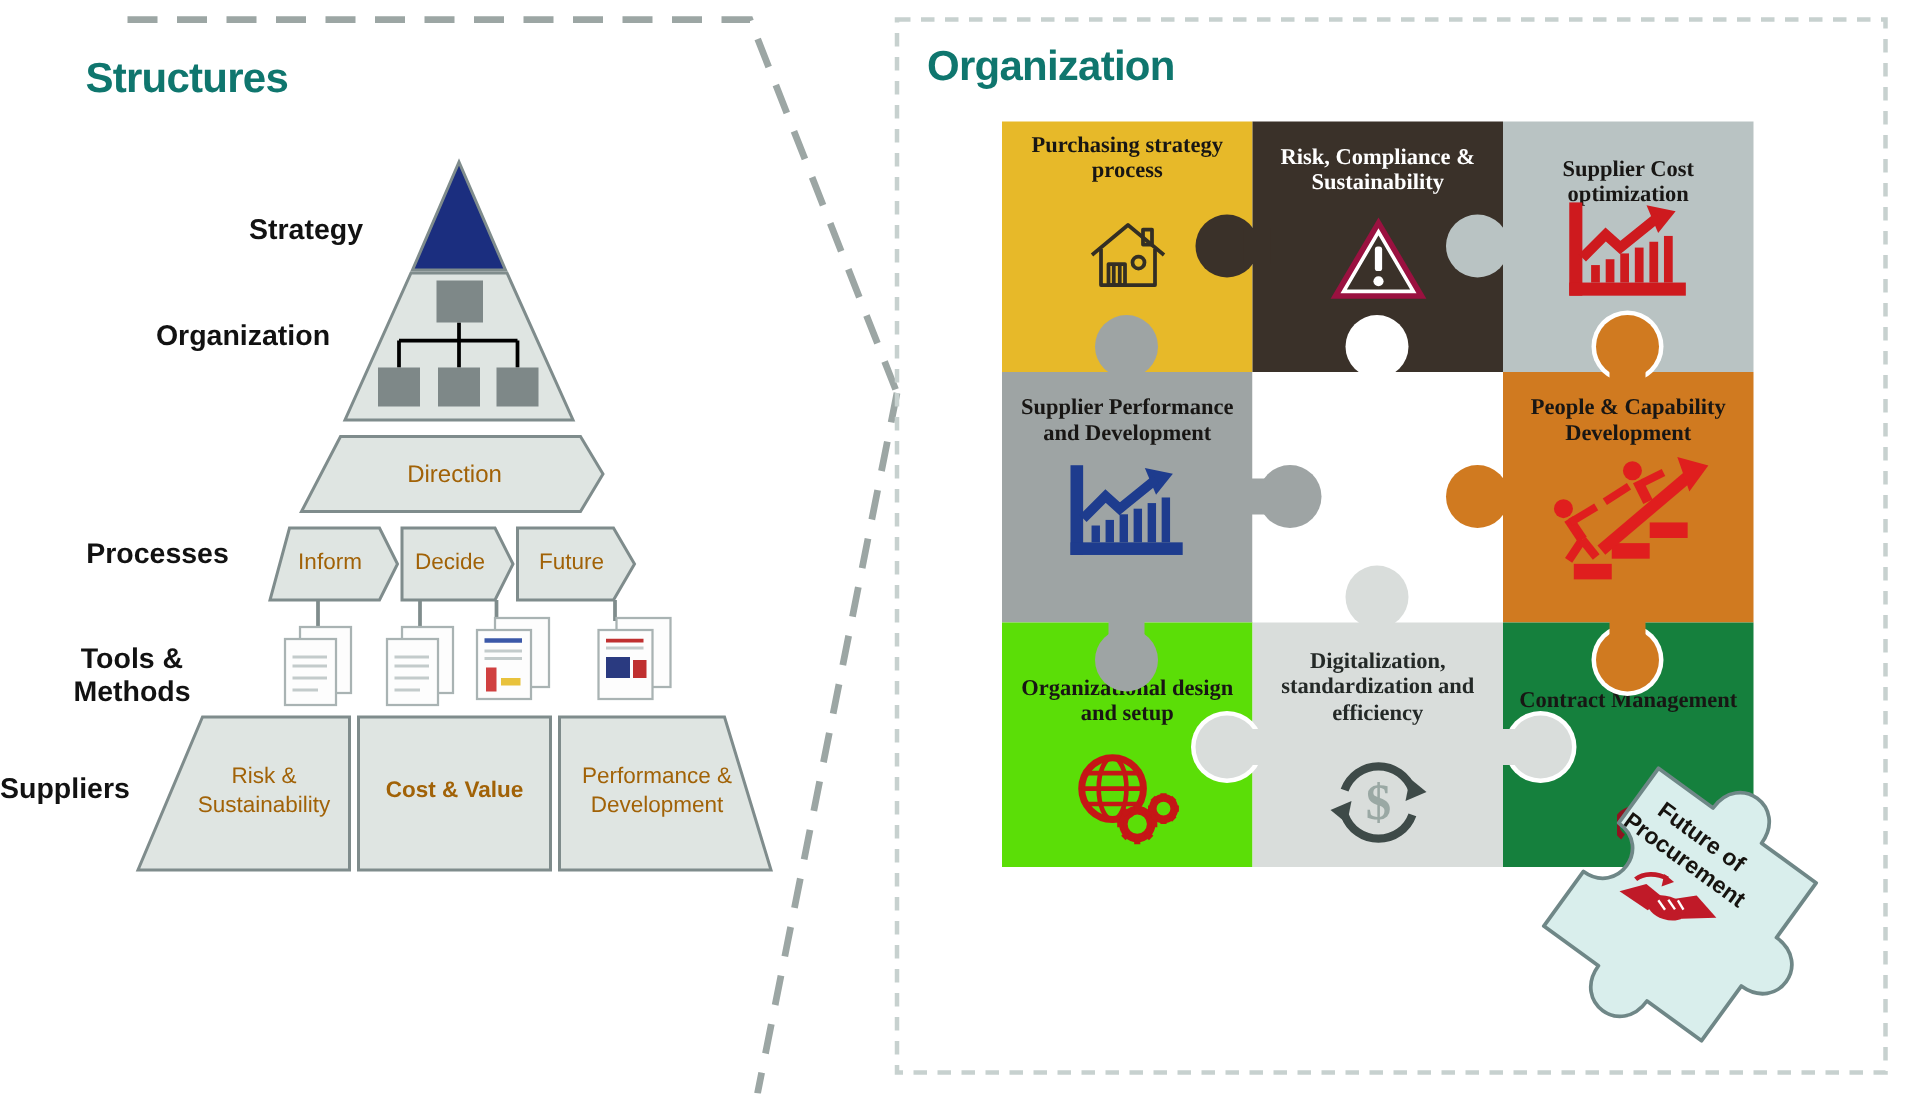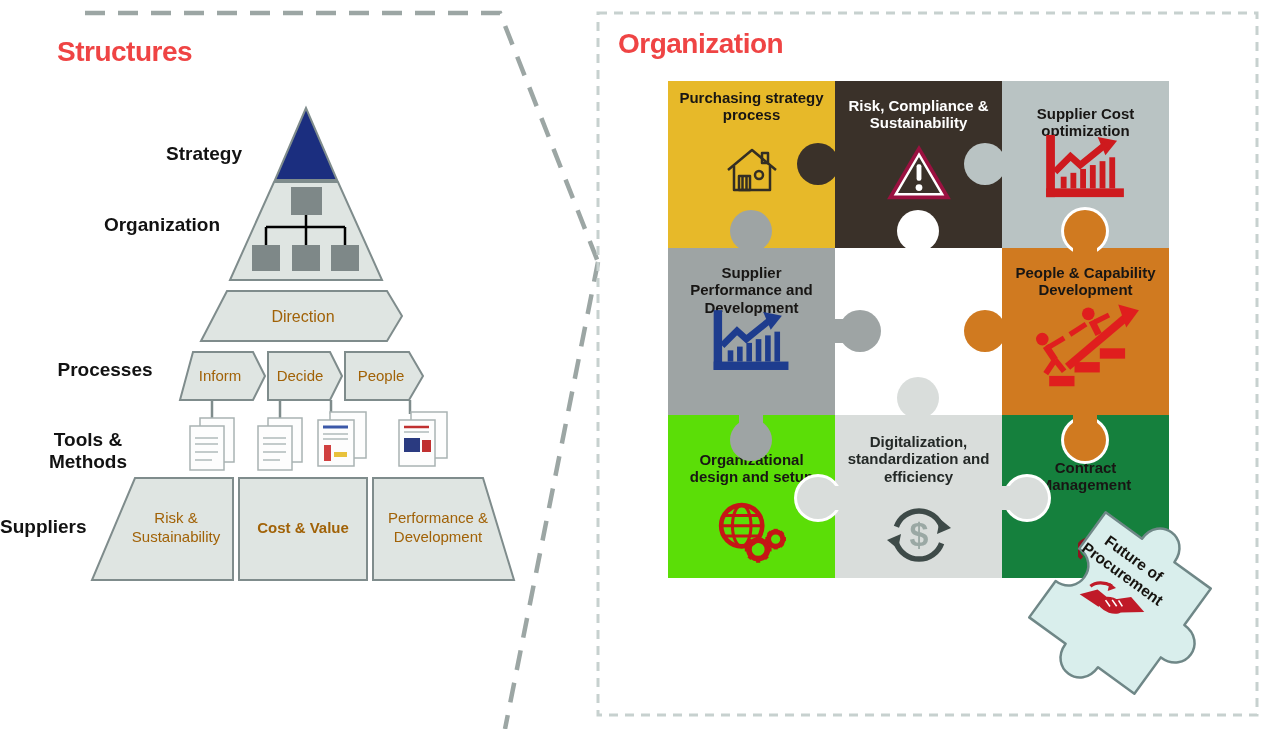--- a/index.html
+++ b/index.html
@@ -1,26 +1,26 @@
 <!DOCTYPE html>
 <html><head>
 <meta charset="utf-8">
 <style>
   html,body{margin:0;padding:0;}
   body{width:1276px;height:729px;position:relative;background:#FFFFFF;
        font-family:"Liberation Sans","DejaVu Sans",sans-serif;overflow:hidden;}
   svg{display:block;}
   
-  .panel-title{position:absolute;font-size:28px;font-weight:bold;color:#ef4444;letter-spacing:-0.5px;z-index:4;}
+  .panel-title{position:absolute;font-size:28px;font-weight:bold;color:#0f766e;letter-spacing:-0.5px;z-index:4;}
   
   .row-label{position:absolute;font-size:19px;font-weight:bold;color:#121212;text-align:center;z-index:4;}
   .shape-label{position:absolute;font-size:15px;color:#a16207;text-align:center;z-index:4;
                transform:translate(-50%,-50%);line-height:1.25;}
   
-  #puzzle-grid{position:absolute;left:668px;top:81px;width:501px;height:555px;z-index:2;}
+  #puzzle-grid{position:absolute;left:668px;top:81px;width:501px;height:555px;z-index:2;font-family:Liberation Serif, serif;}
   .piece{position:absolute;}
   .piece-label{position:absolute;left:0;right:0;text-align:center;font-size:15px;font-weight:bold;
                line-height:1.15;padding:0 6px;box-sizing:border-box;z-index:3;}
   .piece .icon{position:absolute;left:50%;transform:translateX(-50%);z-index:3;}
   
   .knob{position:absolute;width:52px;height:52px;z-index:5;--c:#999;}
   .knob .bulb{position:absolute;width:42px;height:42px;border-radius:50%;background:var(--c);z-index:1;}
   .knob .stem{position:absolute;background:var(--c);z-index:2;}
   .knob.up .bulb{left:0;top:0;}      .knob.up .stem{left:9px;top:32px;width:24px;height:18px;}
   .knob.down .stem{left:9px;top:0;width:24px;height:18px;} .knob.down .bulb{left:0;top:10px;}
@@ -120,21 +120,21 @@
 
 <div class="panel-title" style="left:57px;top:36px;">Structures</div>
 <div class="row-label" style="left:148px;top:143px;width:112px;">Strategy</div>
 <div class="row-label" style="left:92px;top:214px;width:140px;">Organization</div>
 <div class="row-label" style="left:40px;top:359px;width:130px;">Processes</div>
 <div class="row-label" style="left:18px;top:429px;width:140px;">Tools &amp; Methods</div>
 <div class="row-label" style="left:0px;top:516px;width:86px;">Suppliers</div>
 <div class="shape-label" style="left:303px;top:317px;font-size:16px;">Direction</div>
 <div class="shape-label" style="left:220px;top:376px;">Inform</div>
 <div class="shape-label" style="left:300px;top:376px;">Decide</div>
-<div class="shape-label" style="left:381px;top:376px;">People</div>
+<div class="shape-label" style="left:381px;top:376px;">Future</div>
 <div class="shape-label" style="left:176px;top:528px;width:110px;">Risk &amp; Sustainability</div>
 <div class="shape-label" style="left:303px;top:528px;width:120px;font-weight:bold;">Cost &amp; Value</div>
 <div class="shape-label" style="left:438px;top:528px;width:120px;">Performance &amp; Development</div>
 
 <div class="panel-title" style="left:618px;top:28px;">Organization</div>
 
 <div id="puzzle-grid">
 
   <div class="piece" style="left: 0px; top: 0px; width: 167px; height: 167px; background: rgb(231, 185, 41);">
     <div class="piece-label" style="top: 8px; color: rgb(24, 22, 20);">Purchasing strategy process</div>

